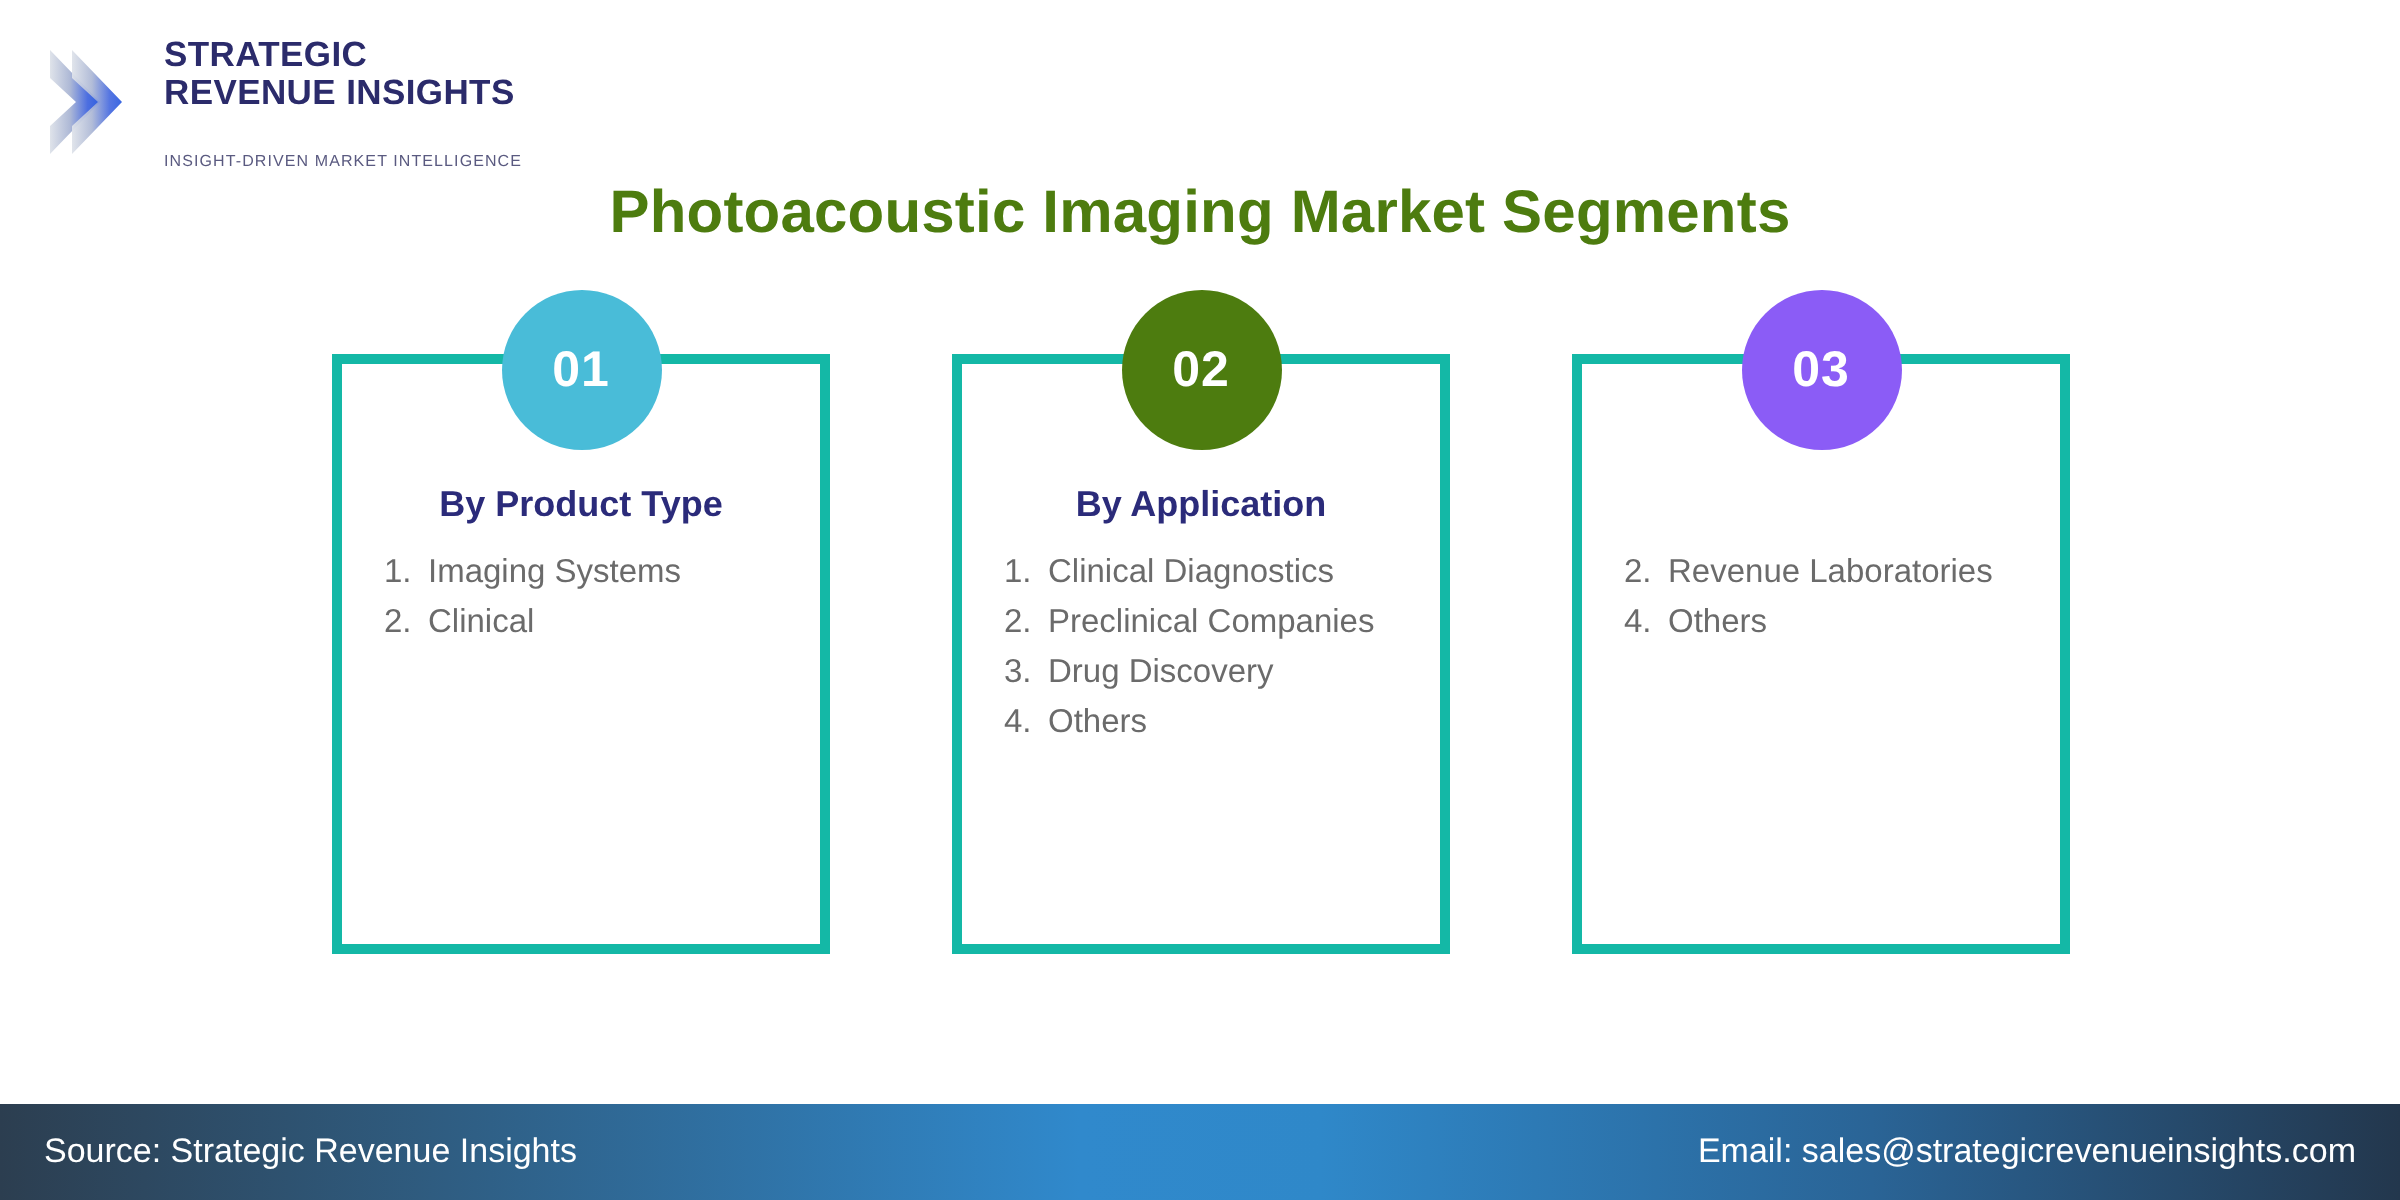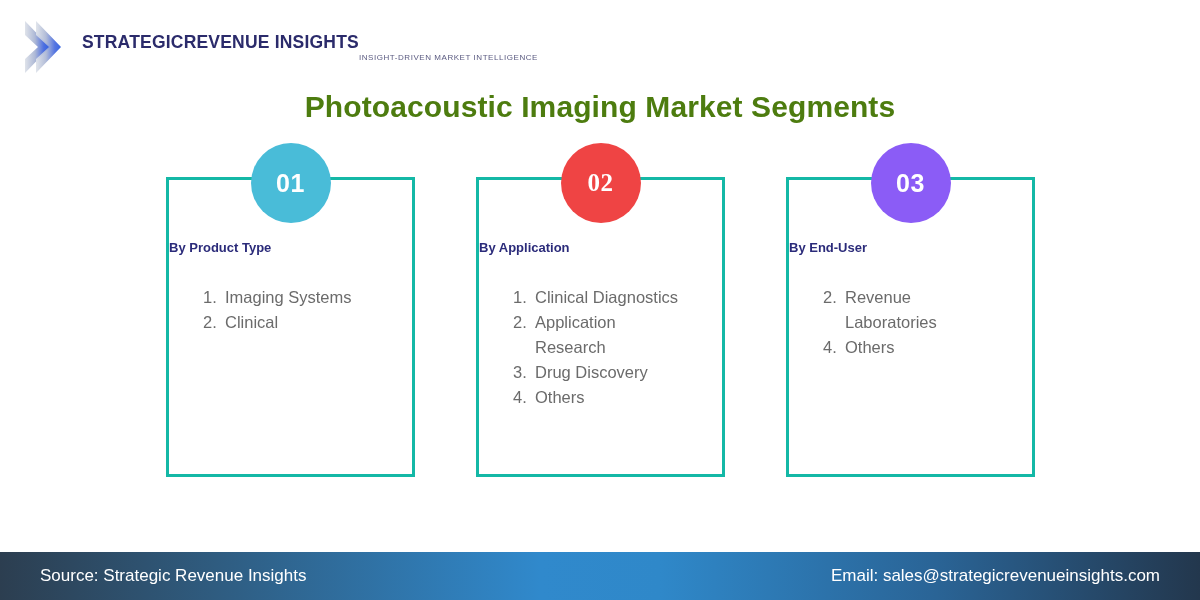--- a/index.html
+++ b/index.html
@@ -24,21 +24,21 @@
     align-items: center;
   }
   .logo-mark {
     width: 52px;
     height: 58px;
     flex: 0 0 auto;
     margin-right: 8px;
   }
   .logo-text {
     display: flex;
-    flex-direction: row;
+    flex-direction: column;
     justify-content: center;
   }
   .logo-name {
     font-size: 17.5px;
     font-weight: bold;
     color: #2b2b6b;
     letter-spacing: 0.2px;
     line-height: 1.08;
     white-space: nowrap;
   }
@@ -71,21 +71,21 @@
     width: 869px;
     height: 300px;
     display: flex;
     justify-content: space-between;
   }
   .card {
     position: relative;
     width: 249px;
     height: 300px;
     box-sizing: border-box;
-    border: 3px solid #14b8a6;
+    border: 5px solid #14b8a6;
     background: #ffffff;
   }
   .badge {
     position: absolute;
     top: -37px;
     left: 50%;
     transform: translateX(-50%);
     width: 80px;
     height: 80px;
     border-radius: 50%;
@@ -95,30 +95,31 @@
     color: #ffffff;
     font-size: 25px;
     font-weight: bold;
     letter-spacing: 0.5px;
   }
   .card-heading {
     position: absolute;
     top: 60px;
     left: 0;
     right: 0;
-    font-size: 13px;
+    text-align: center;
+    font-size: 18px;
     font-weight: bold;
     color: #2b2b7a;
   }
   .card-list {
     position: absolute;
     top: 92px;
     left: 21px;
     right: 24px;
-    margin: 13px;
+    margin: 0;
     padding: 0;
     list-style: none;
   }
   .card-list li {
     font-size: 16.5px;
     color: #6b6b6b;
     line-height: 25px;
     padding-left: 22px;
     text-indent: -22px;
     margin-bottom: 0;
@@ -140,21 +141,21 @@
         #2c3e50 0%,
         #2f5c80 18%,
         #3089cc 45%,
         #2f88c9 55%,
         #2a6496 78%,
         #23374d 100%);
     display: flex;
     align-items: center;
     justify-content: space-between;
     box-sizing: border-box;
-    padding: 0 40px;
+    padding: 0 22px;
   }
   .footer-text {
     color: #ffffff;
     font-size: 17px;
     white-space: nowrap;
   }
 </style>
 </head>
 <body>
 
@@ -189,37 +190,36 @@
       <span>01</span>
     </div>
     <div class="card-heading">By Product Type</div>
     <ul class="card-list">
       <li><span class="li-num">1.</span><span>Imaging Systems</span></li>
       <li><span class="li-num">2.</span><span>Clinical</span></li>
     </ul>
   </div>
 
   <div class="card">
-    <div class="badge" style="background: #ef4444; font-family: Liberation Serif, serif;">
+    <div class="badge" style="background: #4d7c0f;">
       <span>02</span>
     </div>
     <div class="card-heading">By Application</div>
     <ul class="card-list">
       <li><span class="li-num">1.</span><span>Clinical Diagnostics</span></li>
-      <li><span class="li-num">2.</span><span>Application Research</span></li>
+      <li><span class="li-num">2.</span><span>Preclinical Companies</span></li>
       <li><span class="li-num">3.</span><span>Drug Discovery</span></li>
       <li><span class="li-num">4.</span><span>Others</span></li>
     </ul>
   </div>
 
   <div class="card">
     <div class="badge" style="background: #8b5cf6;">
       <span>03</span>
     </div>
-    <div class="card-heading">By End-User</div>
     <ul class="card-list">
       <li><span class="li-num">2.</span><span>Revenue Laboratories</span></li>
       <li><span class="li-num">4.</span><span>Others</span></li>
     </ul>
   </div>
 
 </div>
 
 <div class="footer">
   <div class="footer-text">Source: Strategic Revenue Insights</div>

